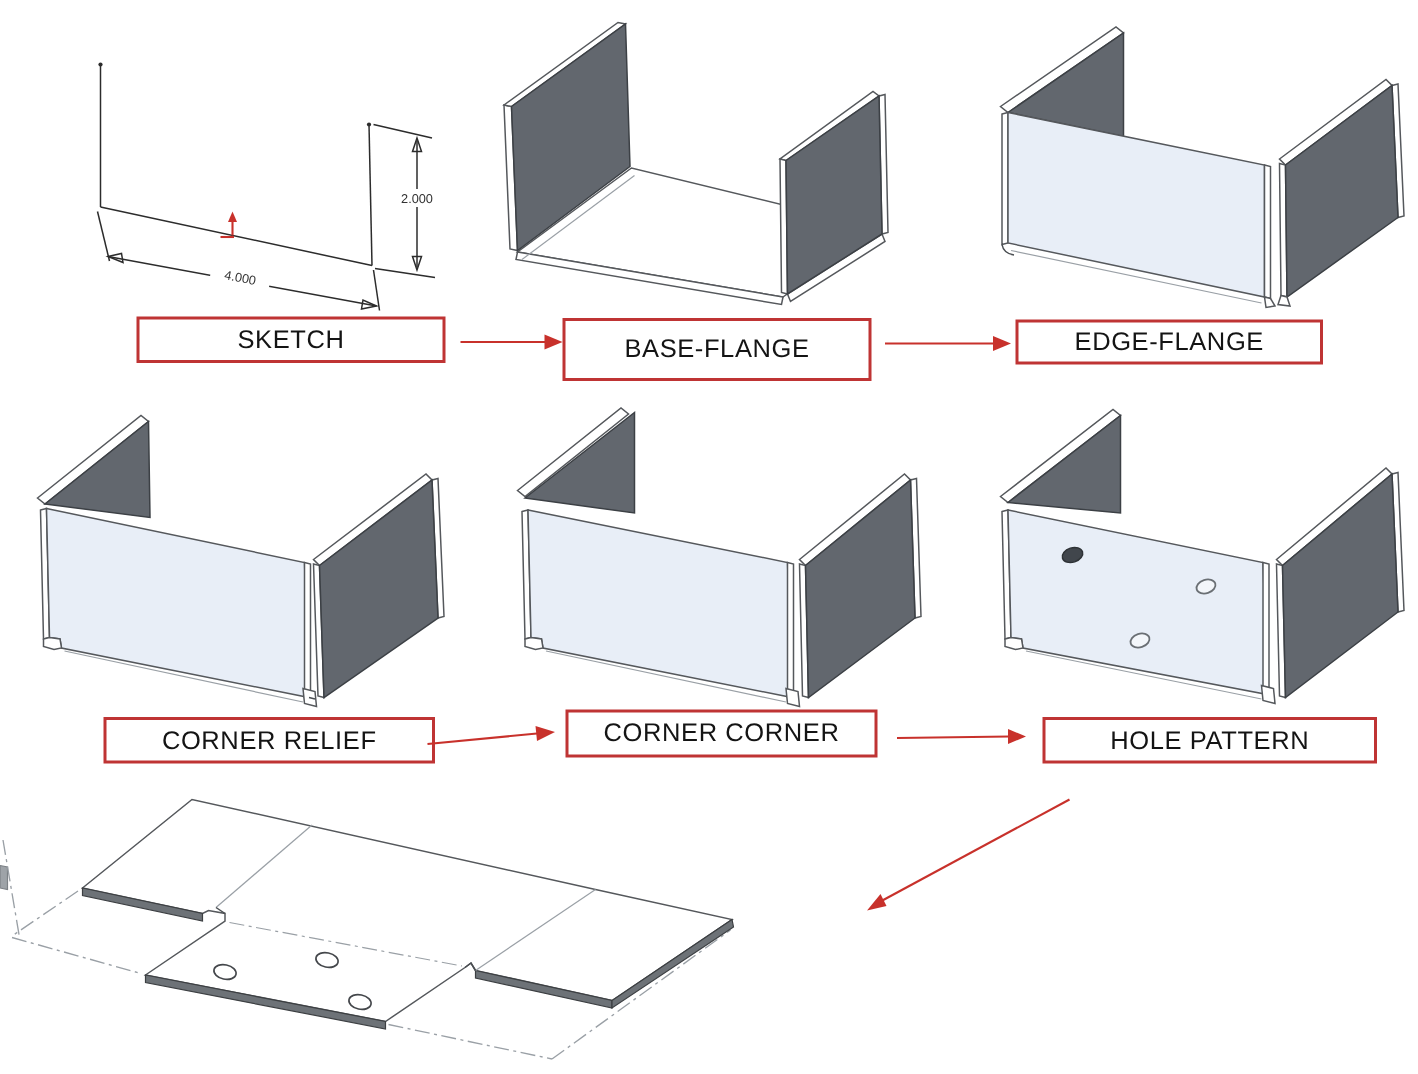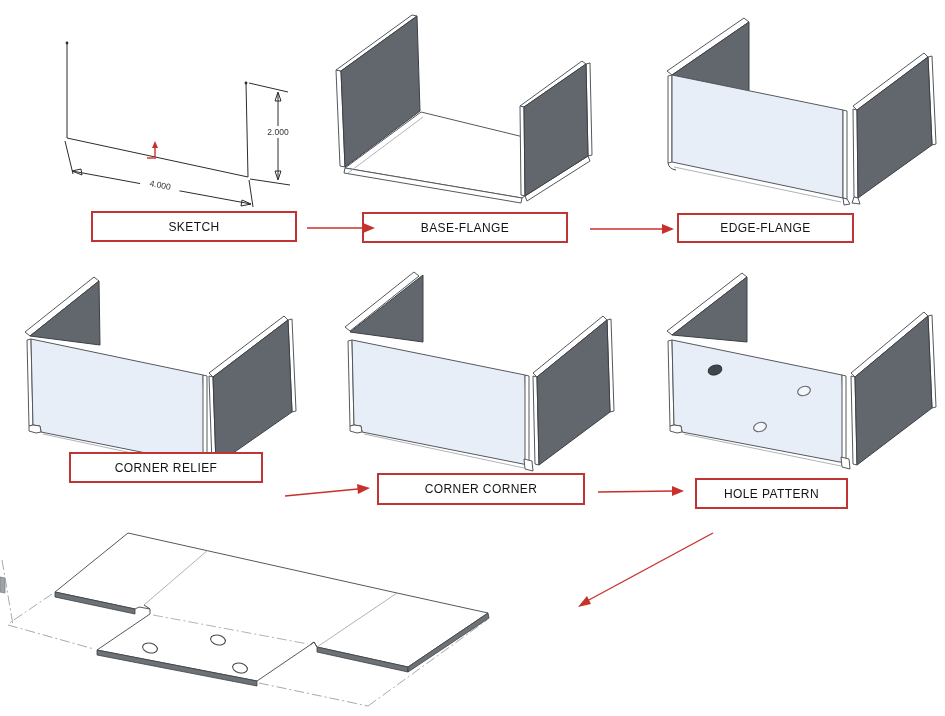--- a/index.html
+++ b/index.html
@@ -4,21 +4,21 @@
 <style>
   html,body{margin:0;padding:0;background:#fff;}
   #canvas{
     position:relative;width:945px;height:716px;background:#ffffff;overflow:hidden;
     font-family:"Liberation Sans", sans-serif;
     text-align:right;
   }
   .step-box{
     position:absolute;box-sizing:border-box;border:2px solid #bf3434;background:#fff;
     display:flex;align-items:center;justify-content:center;
-    font-size:12px;letter-spacing:.4px;color:#141414;white-space:nowrap;
+    font-size:17px;letter-spacing:.4px;color:#141414;white-space:nowrap;
   }
   .model{position:absolute;}
   svg{display:block;}
   .outline{fill:none;stroke:#4a4e52;stroke-width:1;}
   .dark{fill:#62676e;stroke:#3c4045;stroke-width:1;}
   .lightface{fill:#e8eef7;stroke:#55585c;stroke-width:1;}
   .whiteface{fill:#ffffff;stroke:#55585c;stroke-width:1;}
   .thick{fill:#6d7277;stroke:#3c3f42;stroke-width:0.8;}
   .bend{stroke:#9aa0a6;stroke-width:0.8;fill:none;}
   .phantom{stroke:#9aa0a6;stroke-width:0.9;fill:none;stroke-dasharray:10 3 2 3;}
@@ -190,33 +190,33 @@
       <ellipse cx="218" cy="115" rx="7.5" ry="4.8" transform="rotate(12 218 115)" fill="#ffffff" stroke="#44474b" stroke-width="1.1"></ellipse>
     </g>
     <g>
       <ellipse cx="240" cy="143" rx="7.5" ry="4.8" transform="rotate(12 240 143)" fill="#ffffff" stroke="#44474b" stroke-width="1.1"></ellipse>
     </g>
   </svg>
 
   <div class="step-box" style="left:91px;top:211px;width:206px;height:31px">
     <span>SKETCH</span>
   </div>
-  <div class="step-box" style="left:362px;top:212px;width:206px;height:31px">
+  <div class="step-box" style="left:375px;top:212px;width:206px;height:42px">
     <span>BASE-FLANGE</span>
   </div>
-  <div class="step-box" style="left:677px;top:213px;width:177px;height:30px">
+  <div class="step-box" style="left:677px;top:213px;width:205px;height:30px">
     <span>EDGE-FLANGE</span>
   </div>
-  <div class="step-box" style="left:69px;top:452px;width:194px;height:31px">
+  <div class="step-box" style="left:69px;top:478px;width:221px;height:31px">
     <span>CORNER RELIEF</span>
   </div>
   <div class="step-box" style="left:377px;top:473px;width:208px;height:32px">
     <span>CORNER CORNER</span>
   </div>
-  <div class="step-box" style="left:695px;top:478px;width:153px;height:31px">
+  <div class="step-box" style="left:695px;top:478px;width:223px;height:31px">
     <span>HOLE PATTERN</span>
   </div>
 
   <svg class="arrow" style="left:305px;top:219px" width="72" height="18" viewBox="0 0 72 18">
     <line class="red" x1="2" y1="9" x2="59" y2="9"></line>
     <polygon class="redfill" points="70,9 58,4 58,14"></polygon>
   </svg>
   <svg class="arrow" style="left:588px;top:220px" width="90" height="18" viewBox="0 0 90 18">
     <line class="red" x1="2" y1="9" x2="75" y2="9"></line>
     <polygon class="redfill" points="86,9 74,4 74,14"></polygon>

